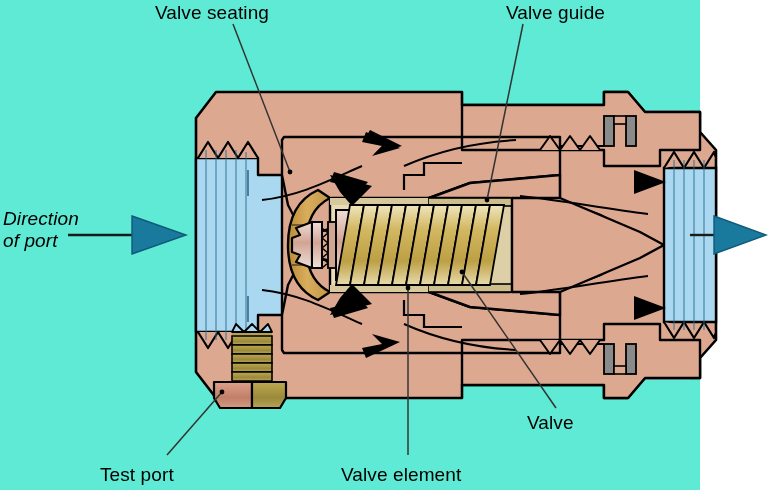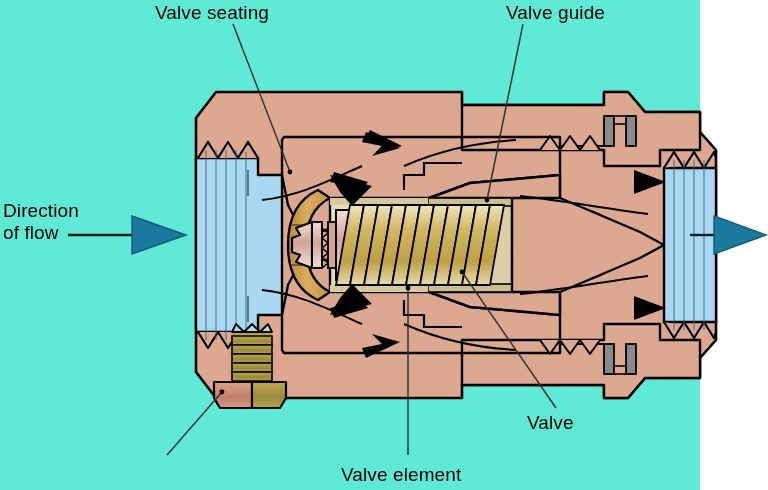--- a/index.html
+++ b/index.html
@@ -31,21 +31,21 @@
     position: absolute;
     font-family: "Liberation Sans", sans-serif;
     font-size: 19px;
     color: #000000;
     white-space: nowrap;
     line-height: 1.18;
     letter-spacing: 0.1px;
   }
   #label-valve-seating { left: 155px; top: 2px; }
   #label-valve-guide   { left: 498px; top: 2px; margin-left: 8px; }
-  #label-direction     { left: 3px;   top: 200px; }
+  #label-direction     { left: 3px;   top: 208px; font-style: italic; }
   #label-spring        { left: 527px; top: 412px; }
   #label-test-port     { left: 100px; top: 464px; }
   #label-moving-element{ left: 341px; top: 464px; }
 </style>
 </head>
 <body>
 
 <div id="diagram-root">
 
   <svg id="valve-svg" viewBox="0 0 768 490" xmlns="http://www.w3.org/2000/svg">
@@ -311,21 +311,22 @@
       <circle cx="408" cy="288" r="2.4"></circle>
     </g>
   </svg>
 
   <div class="lbl" id="label-valve-seating">Valve seating</div>
 
   <div class="lbl" id="label-valve-guide">Valve guide</div>
 
   <div class="lbl" id="label-direction">
     <div>Direction</div>
-    <div>of flow</div>
+    <div>of port</div>
   </div>
 
   <div class="lbl" id="label-spring">Valve</div>
 
+  <div class="lbl" id="label-test-port">Test port</div>
 
   <div class="lbl" id="label-moving-element">Valve element</div>
 
 </div>
 
 </body></html>

